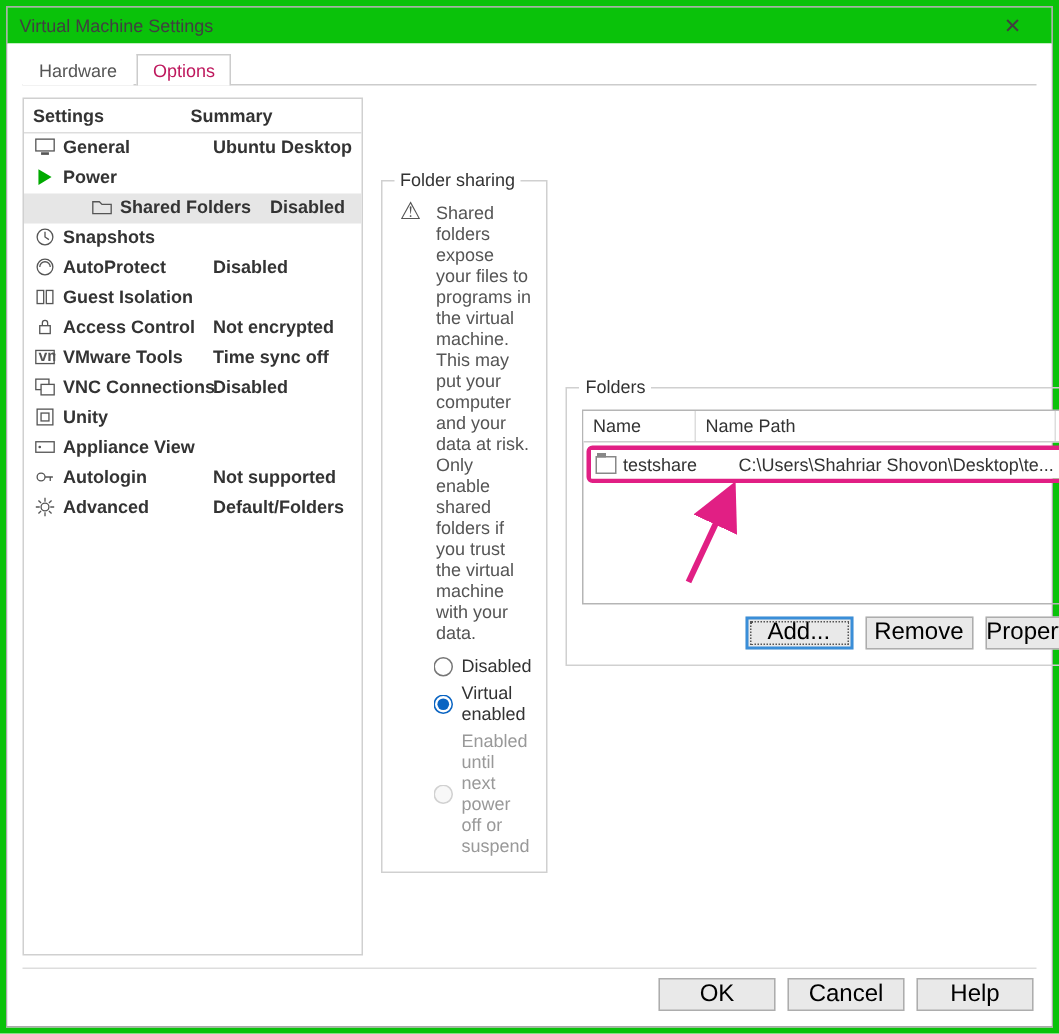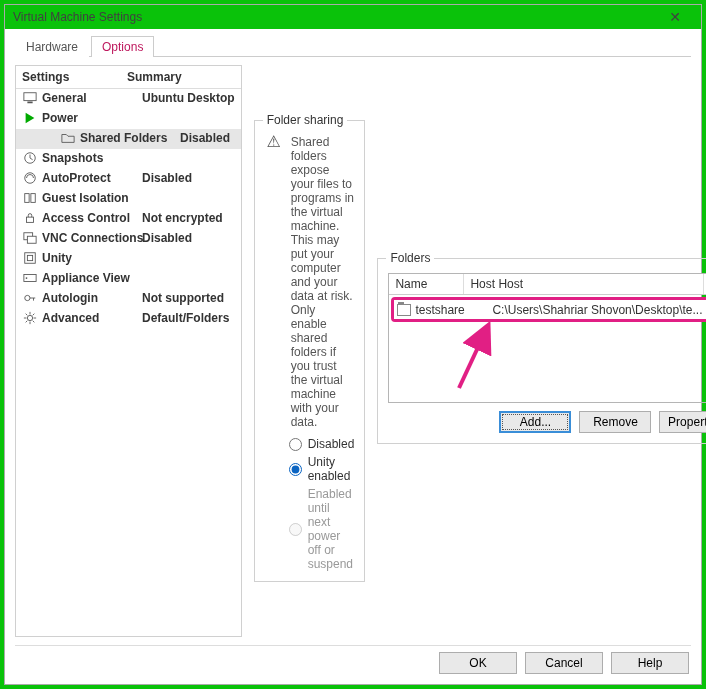--- a/index.html
+++ b/index.html
@@ -43,21 +43,21 @@
 .fgrow .n { width: 95px; display: flex; align-items: center; gap: 4px; }
 .fgrow .fic{ width:14px; height:12px; border:1px solid #888; display:inline-block; position:relative;}
 .fgrow .fic:before{content:"";position:absolute;top:-3px;left:0;width:6px;height:3px;background:#888;}
 .fgrow .p { flex: 1; white-space: nowrap; overflow: hidden; text-overflow: ellipsis; }
 .fgrow .c { width: 20px; text-align: center; }
 .fgrow .c .cb{ width:12px; height:12px; display:inline-block; border:1px solid #333; position:relative;}
 .fgrow .c .cb:after{content:"✓"; font-size:11px; position:absolute; top:-3px; left:0; color:#000;}
 .arrow { position: relative; height: 70px; }
 .arrow svg { position: absolute; left: 60px; top: -6px; }
 .fbtns { display: flex; justify-content: flex-end; gap: 8px; margin-top: 8px; }
-.btn { min-width: 72px; height: 22px; border: 1px solid #adadad; background: #e9e9e9; cursor: pointer; font-size: 12px; }
+.btn { min-width: 72px; height: 22px; border: 1px solid #adadad; background: #e9e9e9; cursor: pointer; font-size: 16px; }
 .btn.focus { border: 2px solid #3a8ed8; outline: 1px dotted #555; outline-offset: -4px; }
 .dlgbtns { display: flex; justify-content: flex-end; gap: 8px; padding: 6px 2px 0 0; border-top: 1px solid #ddd; margin-top: auto; }
 svg.ico { width:14px; height:14px; }
 </style>
 </head>
 <body>
 
 <div class="window">
   <div class="titlebar">
     <div class="title">Virtual Machine Settings</div>
@@ -137,20 +137,30 @@
         </div>
         <div class="lrow">
           <span class="ic">
               <svg class="ico" viewBox="0 0 16 16">
                 <rect x="4" y="7" width="8" height="6" fill="none" stroke="#555"></rect>
                 <path d="M6 7V5a2 2 0 014 0v2" fill="none" stroke="#555"></path>
               </svg>
             </span>
           <span class="lbl">Access Control</span>
           <span class="sum">Not encrypted</span>
+        </div>
+        <div class="lrow">
+          <span class="ic">
+              <svg class="ico" viewBox="0 0 16 16">
+                <rect x="1" y="3" width="14" height="10" fill="none" stroke="#555"></rect>
+                <text x="3" y="11" font-size="6" fill="#555">vm</text>
+              </svg>
+            </span>
+          <span class="lbl">VMware Tools</span>
+          <span class="sum">Time sync off</span>
         </div>
         <div class="lrow">
           <span class="ic">
               <svg class="ico" viewBox="0 0 16 16">
                 <rect x="1" y="2" width="10" height="8" fill="none" stroke="#555"></rect>
                 <rect x="5" y="6" width="10" height="8" fill="#fff" stroke="#555"></rect>
               </svg>
             </span>
           <span class="lbl">VNC Connections</span>
           <span class="sum">Disabled</span>
@@ -205,35 +215,35 @@
             <div class="wic">⚠</div>
             <div class="wtx">Shared folders expose your files to programs in the virtual machine. This may put your computer and your data at risk. Only enable shared folders if you trust the virtual machine with your data.</div>
           </div>
           <div class="radios">
             <label>
                 <input type="radio" name="fs" style="">
                 <span>Disabled</span>
               </label>
             <label>
                 <input type="radio" name="fs" checked="" style="">
-                <span>Unity enabled</span>
+                <span>Virtual enabled</span>
               </label>
             <label class="dis">
                 <input type="radio" name="fs" disabled="" style="">
                 <span>Enabled until next power off or suspend</span>
               </label>
           </div>
         </div>
 
         <div class="grp" style="flex:0 0 auto;">
           <div class="legend">Folders</div>
           <div class="folgrid">
             <div class="fghdr">
               <div class="n">Name</div>
-              <div class="p">Host Host</div>
+              <div class="p">Name Path</div>
               <div class="c"></div>
             </div>
             <div class="fgrowwrap">
               <div class="fgrow">
                 <div class="n">
                     <span class="fic"></span>
                     <span>testshare</span>
                   </div>
                 <div class="p">C:\Users\Shahriar Shovon\Desktop\te...</div>
                 <div class="c"><span class="cb"></span></div>

